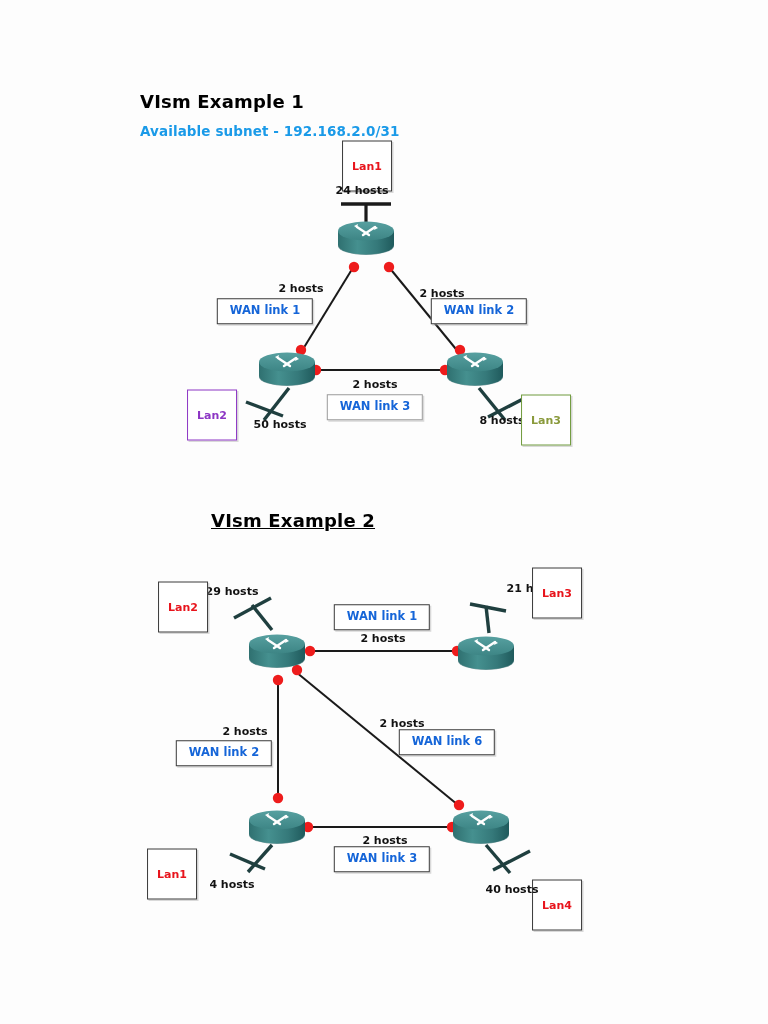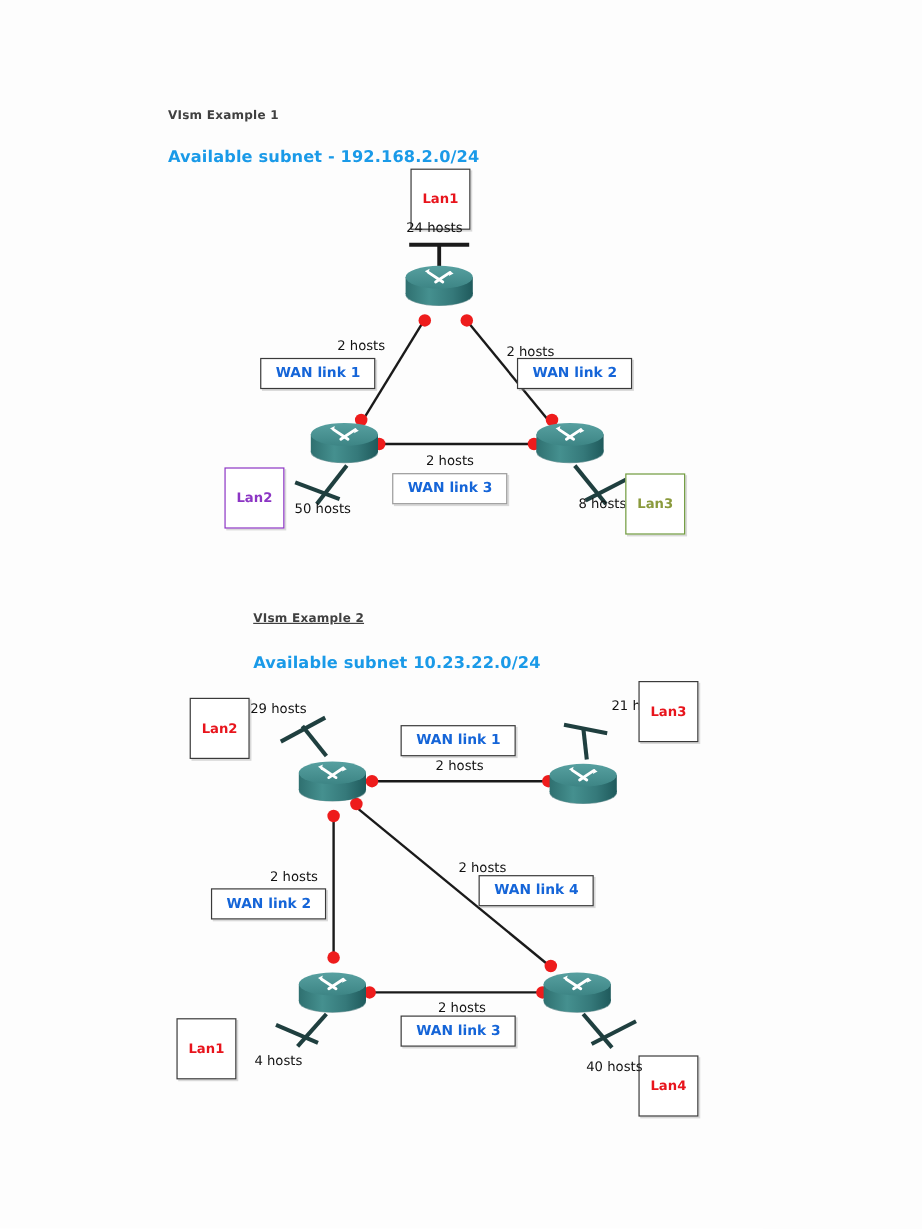--- a/index.html
+++ b/index.html
@@ -19,22 +19,22 @@
     left: 0; top: 0;
     width: 768px;
     height: 1024px;
     background: #fdfdfd;
   }
 
   
   .ex-title {
     position: absolute;
     font-weight: bold;
-    color: #404040;
-    font-size: 10px;
+    color: #000000;
+    font-size: 18px;
     letter-spacing: .2px;
     white-space: nowrap;
   }
   .ex-subtitle {
     position: absolute;
     font-weight: bold;
     color: #1a9ae8;
     font-size: 13.5px;
     letter-spacing: .1px;
     white-space: nowrap;
@@ -80,21 +80,21 @@
     padding: 6px 12px;
   }
   .labelbox.wan-gray { border-color: #9a9a9a; }
   .labelbox.lan-red   { color: #e8141c; }
   .labelbox.lan-purple{ color: #8c35c4; border-color: #8c35c4; }
   .labelbox.lan-olive { color: #8a9a3c; border-color: #6f9a3c; }
 
   
   .hostlabel {
     position: absolute;
-    font-weight: normal;
+    font-weight: bold;
     font-size: 11px;
     color: #121212;
     white-space: nowrap;
     transform: translate(-50%, -50%);
     text-align: center;
   }
 </style>
 </head>
 <body>
 
@@ -180,21 +180,21 @@
       <circle cx="278" cy="680" r="5.2" fill="#ee1c1c"></circle>
       <circle cx="297" cy="670" r="5.2" fill="#ee1c1c"></circle>
       <circle cx="278" cy="798" r="5.2" fill="#ee1c1c"></circle>
       <circle cx="308" cy="827" r="5.2" fill="#ee1c1c"></circle>
       <circle cx="452" cy="827" r="5.2" fill="#ee1c1c"></circle>
       <circle cx="459" cy="805" r="5.2" fill="#ee1c1c"></circle>
     </g>
   </svg>
 
   <div class="ex-title" style="left:140px; top:91px;">VIsm Example 1</div>
-  <div class="ex-subtitle" style="left:140px; top:123px;">Available subnet - 192.168.2.0/24</div>
+  <div class="ex-subtitle" style="left:140px; top:123px;">Available subnet - 192.168.2.0/31</div>
 
   <div class="router" style="left:366px; top:238px;">
     <svg viewBox="0 0 60 40" width="60" height="40">
       <ellipse cx="30" cy="28" rx="28" ry="9" fill="#1f5a5c" opacity=".55"></ellipse>
       <rect x="2" y="13" width="56" height="14" fill="url(#routerBody)"></rect>
       <ellipse cx="30" cy="27" rx="28" ry="9.5" fill="url(#routerBody)"></ellipse>
       <ellipse cx="30" cy="13" rx="28" ry="9.5" fill="url(#routerTop)"></ellipse>
       <g stroke="#ffffff" stroke-width="2.4" stroke-linecap="round" fill="none">
         <path d="M21 9 L33 17"></path>
           <path d="M27 17 L39 9"></path>
@@ -238,27 +238,26 @@
   <div class="hostlabel" style="left:301px; top:288px;">2 hosts</div>
   <div class="labelbox wan" style="left:265px; top:311px;">WAN link 1</div>
 
   <div class="hostlabel" style="left:442px; top:293px;">2 hosts</div>
   <div class="labelbox wan" style="left:479px; top:311px;">WAN link 2</div>
 
   <div class="hostlabel" style="left:375px; top:384px;">2 hosts</div>
   <div class="labelbox wan wan-gray" style="left:375px; top:407px;">WAN link 3</div>
 
   <div class="labelbox lan-purple" style="left:212px; top:415px;">Lan2</div>
-  <div class="hostlabel" style="left:269px; top:424px;">50 hosts</div>
+  <div class="hostlabel" style="left:280px; top:424px;">50 hosts</div>
 
   <div class="hostlabel" style="left:502px; top:420px;">8 hosts</div>
   <div class="labelbox lan-olive" style="left:546px; top:420px;">Lan3</div>
 
   <div class="ex-title" style="left:211px; top:510px;text-decoration:underline;">VIsm Example 2</div>
-  <div class="ex-subtitle" style="left:211px; top:545px;">Available subnet 10.23.22.0/24</div>
 
   <div class="router" style="left:277px; top:651px;">
     <svg viewBox="0 0 60 40" width="60" height="40">
       <ellipse cx="30" cy="28" rx="28" ry="9" fill="#1f5a5c" opacity=".55"></ellipse>
       <rect x="2" y="13" width="56" height="14" fill="url(#routerBody)"></rect>
       <ellipse cx="30" cy="27" rx="28" ry="9.5" fill="url(#routerBody)"></ellipse>
       <ellipse cx="30" cy="13" rx="28" ry="9.5" fill="url(#routerTop)"></ellipse>
       <g stroke="#ffffff" stroke-width="2.4" stroke-linecap="round" fill="none">
         <path d="M21 9 L33 17"></path>
           <path d="M27 17 L39 9"></path>
@@ -316,21 +315,21 @@
   <div class="hostlabel" style="left:533px; top:588px;">21 hosts</div>
   <div class="labelbox lan-red" style="left:557px; top:593px;">Lan3</div>
 
   <div class="labelbox wan" style="left:382px; top:617px;">WAN link 1</div>
   <div class="hostlabel" style="left:383px; top:638px;">2 hosts</div>
 
   <div class="hostlabel" style="left:245px; top:731px;">2 hosts</div>
   <div class="labelbox wan" style="left:224px; top:753px;">WAN link 2</div>
 
   <div class="hostlabel" style="left:402px; top:723px;">2 hosts</div>
-  <div class="labelbox wan" style="left:447px; top:742px;">WAN link 4</div>
+  <div class="labelbox wan" style="left:447px; top:742px;">WAN link 6</div>
 
   <div class="hostlabel" style="left:385px; top:840px;">2 hosts</div>
   <div class="labelbox wan" style="left:382px; top:859px;">WAN link 3</div>
 
   <div class="labelbox lan-red" style="left:172px; top:874px;">Lan1</div>
   <div class="hostlabel" style="left:232px; top:884px;">4 hosts</div>
 
   <div class="labelbox lan-red" style="left:557px; top:905px;">Lan4</div>
   <div class="hostlabel" style="left:512px; top:889px;">40 hosts</div>
 

